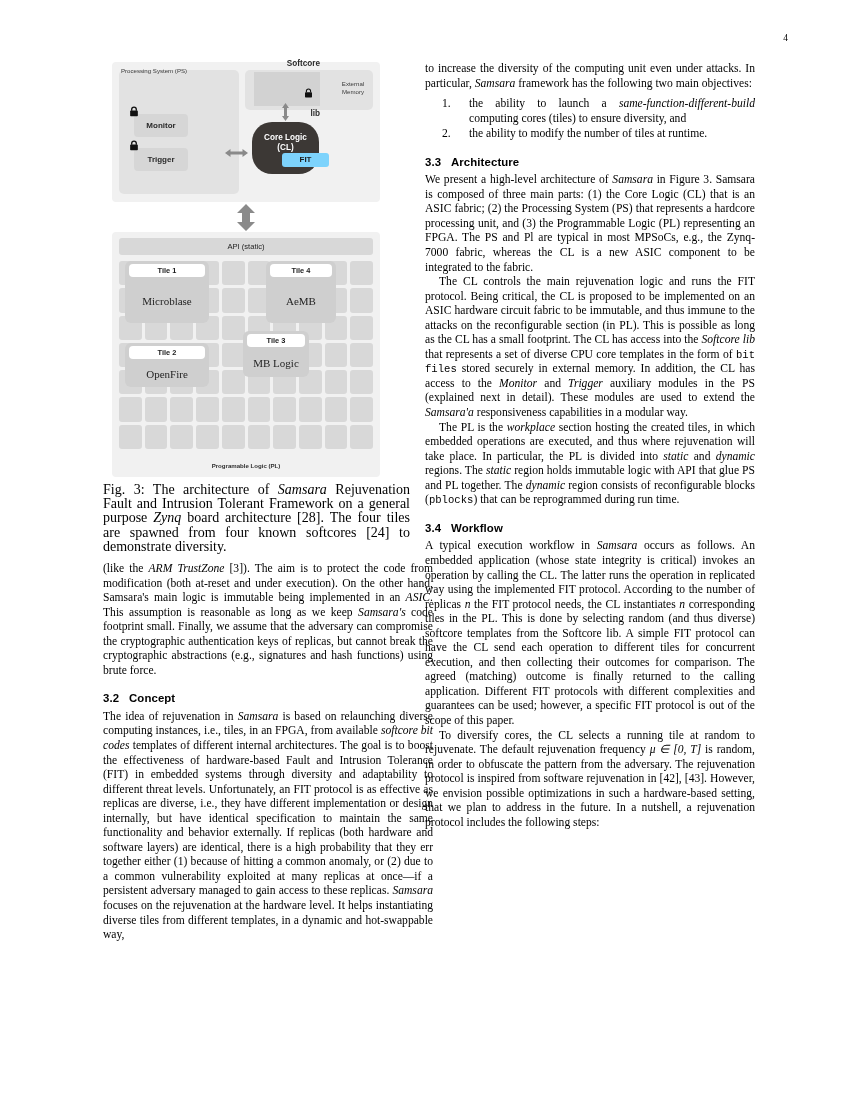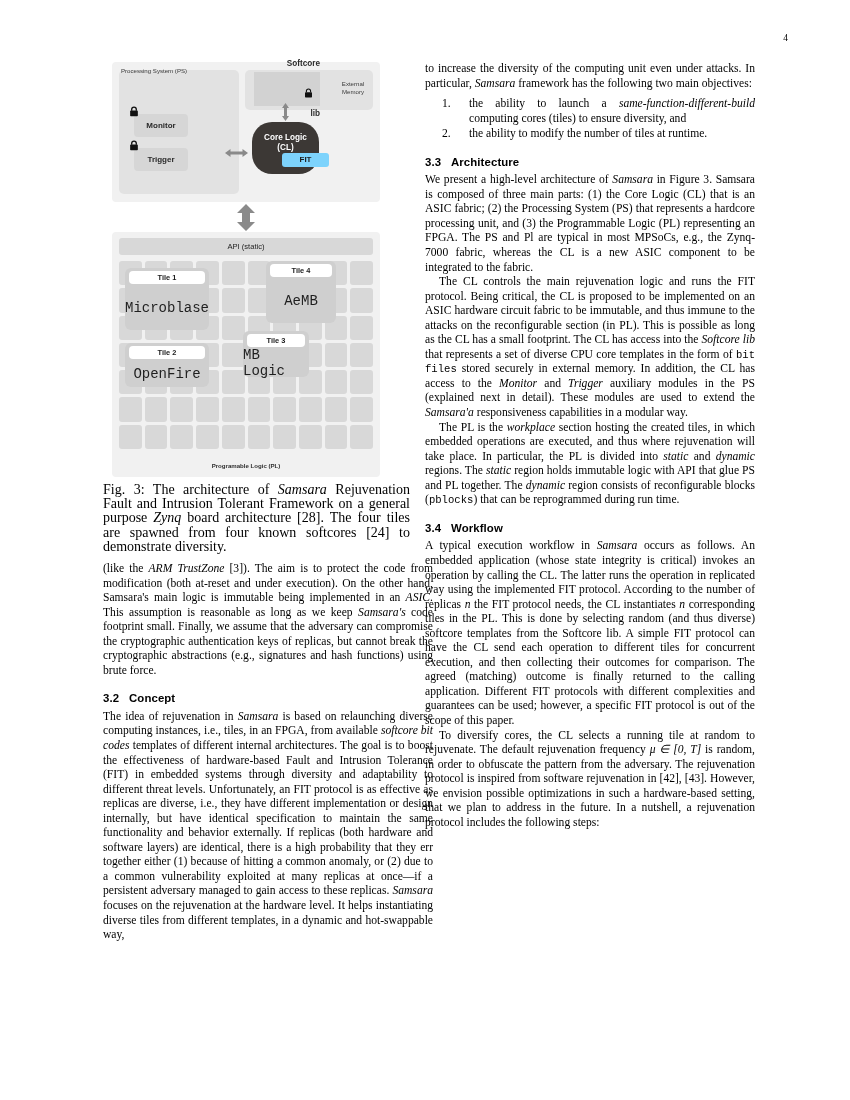--- a/index.html
+++ b/index.html
@@ -297,26 +297,26 @@
     font-weight: bold;
     color: #1c1c1c;
   }
   .tile .tile-body {
     position: absolute;
     left: 0; right: 0;
     top: 18px; bottom: 0;
     display: flex;
     align-items: center;
     justify-content: center;
-    font-family: Liberation Mono, monospace;
-    font-size: 14px;
+    font-family: Liberation Serif, serif;
+    font-size: 11px;
     color: #1f1f1f;
   }
 
-  .tile1 { left: 13px; top: 206px; width: 84px; height: 62px; }
+  .tile1 { left: 13px; top: 199px; width: 84px; height: 62px; }
   .tile4 { left: 154px; top: 199px; width: 70px; height: 62px; }
   .tile2 { left: 13px; top: 281px; width: 84px; height: 44px; }
   .tile3 { left: 131px; top: 269px; width: 66px; height: 46px; }
 
   .caption {
     position: absolute;
     left: 103px;
     top: 483px;
     width: 307px;
     font-size: 14px;

